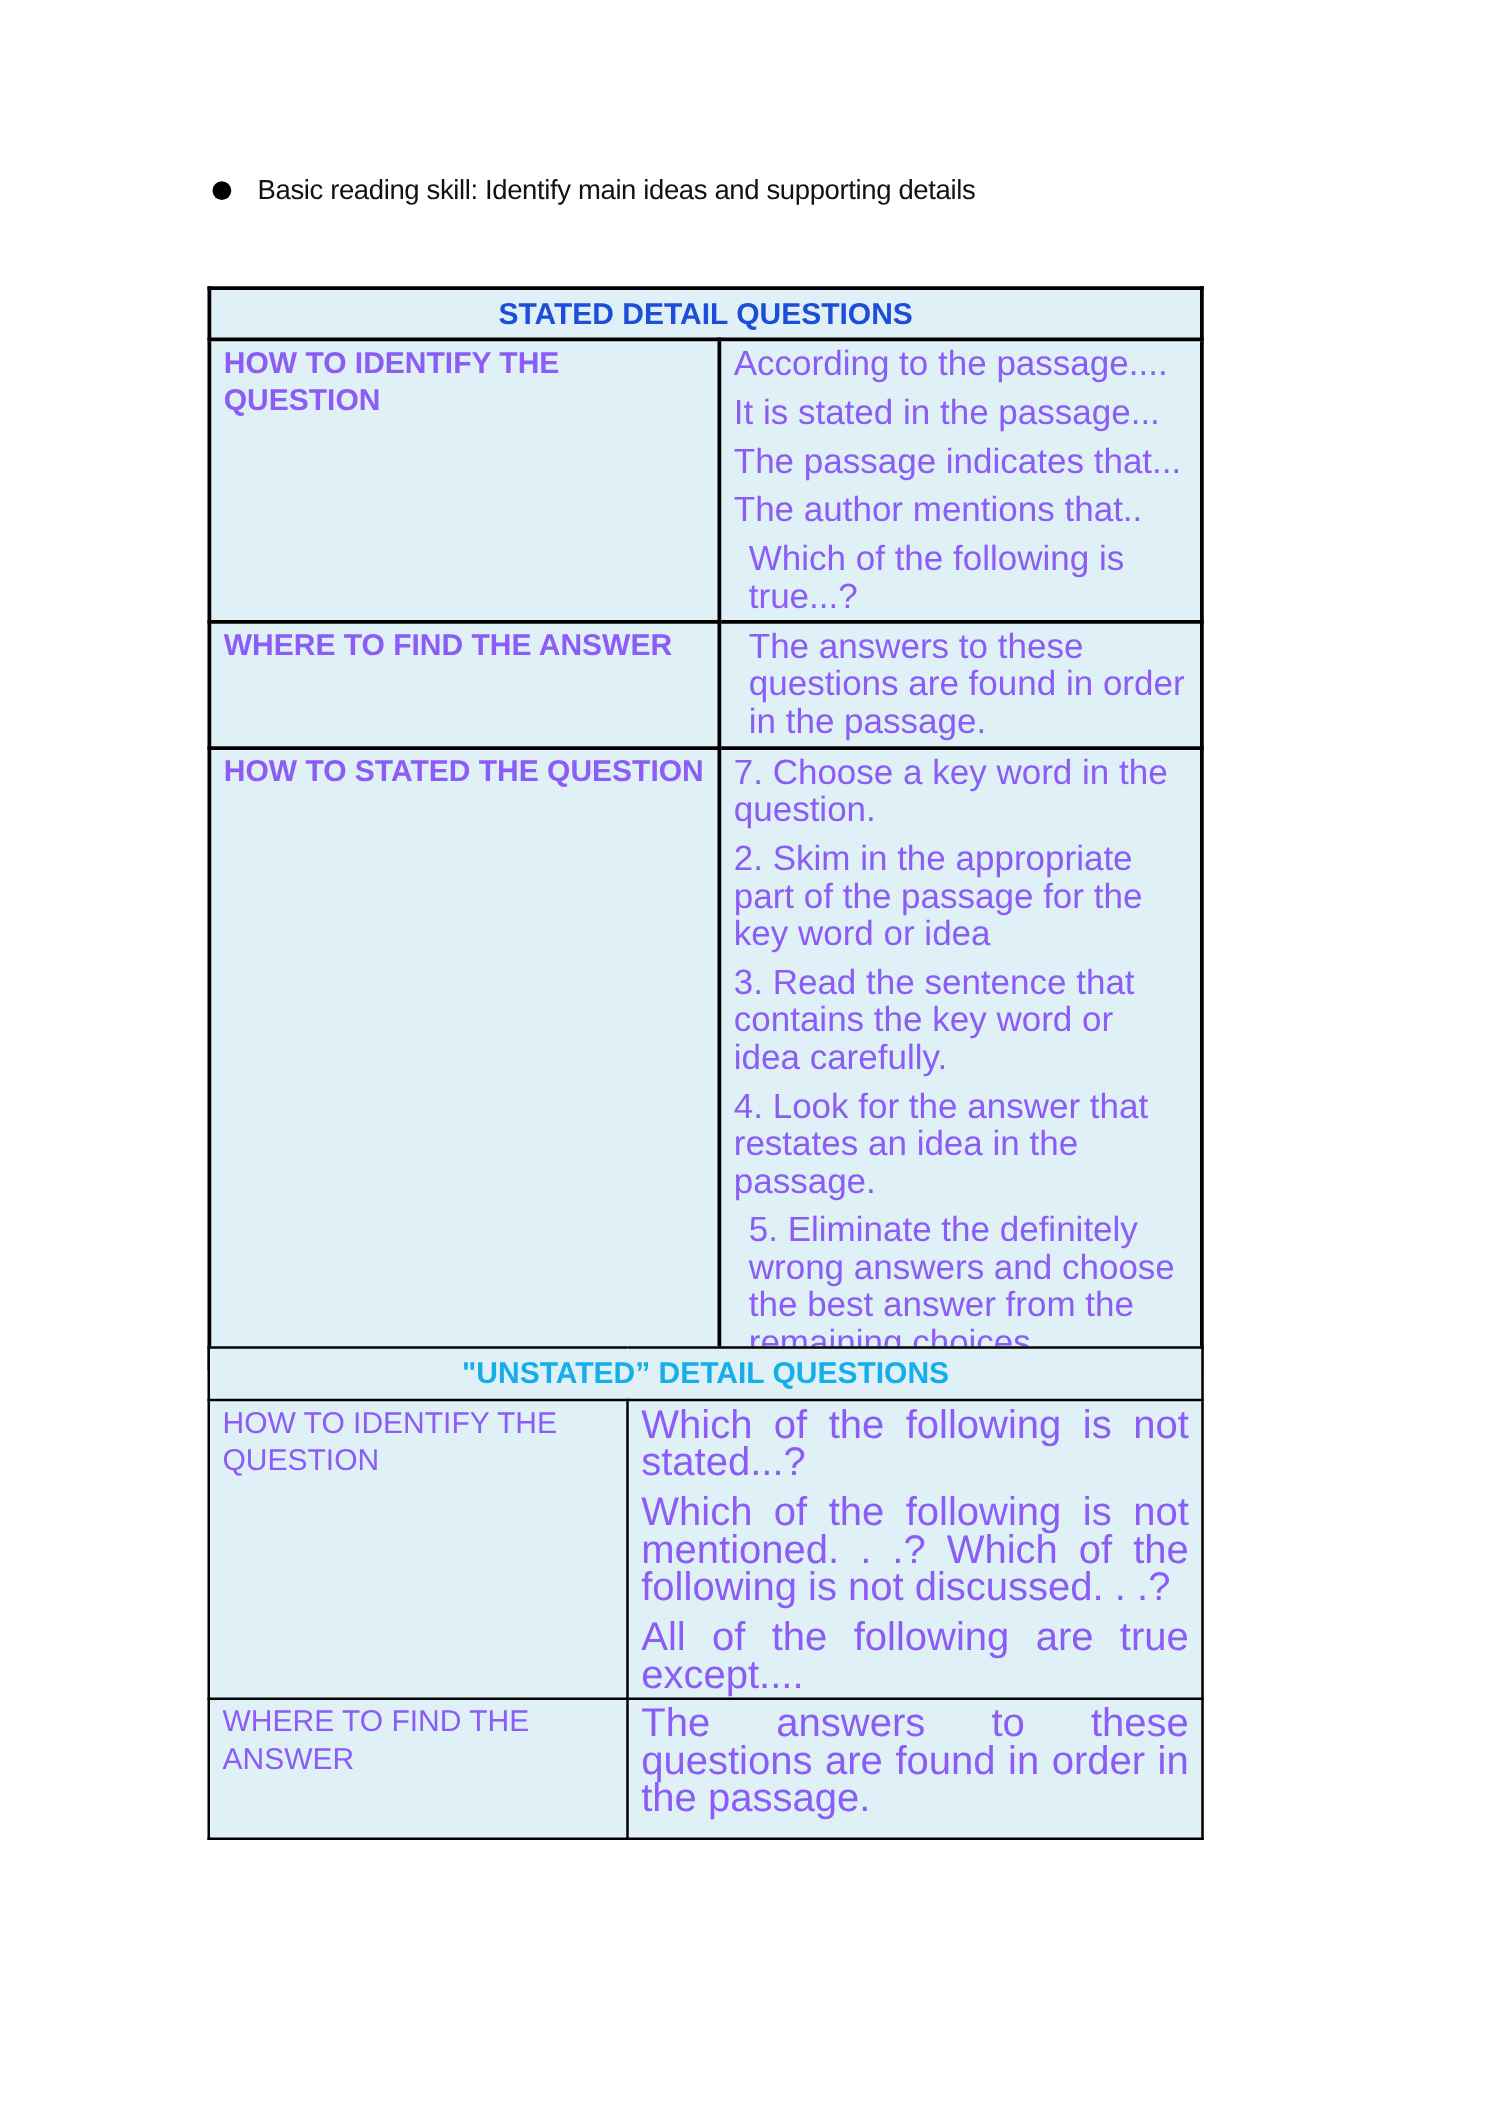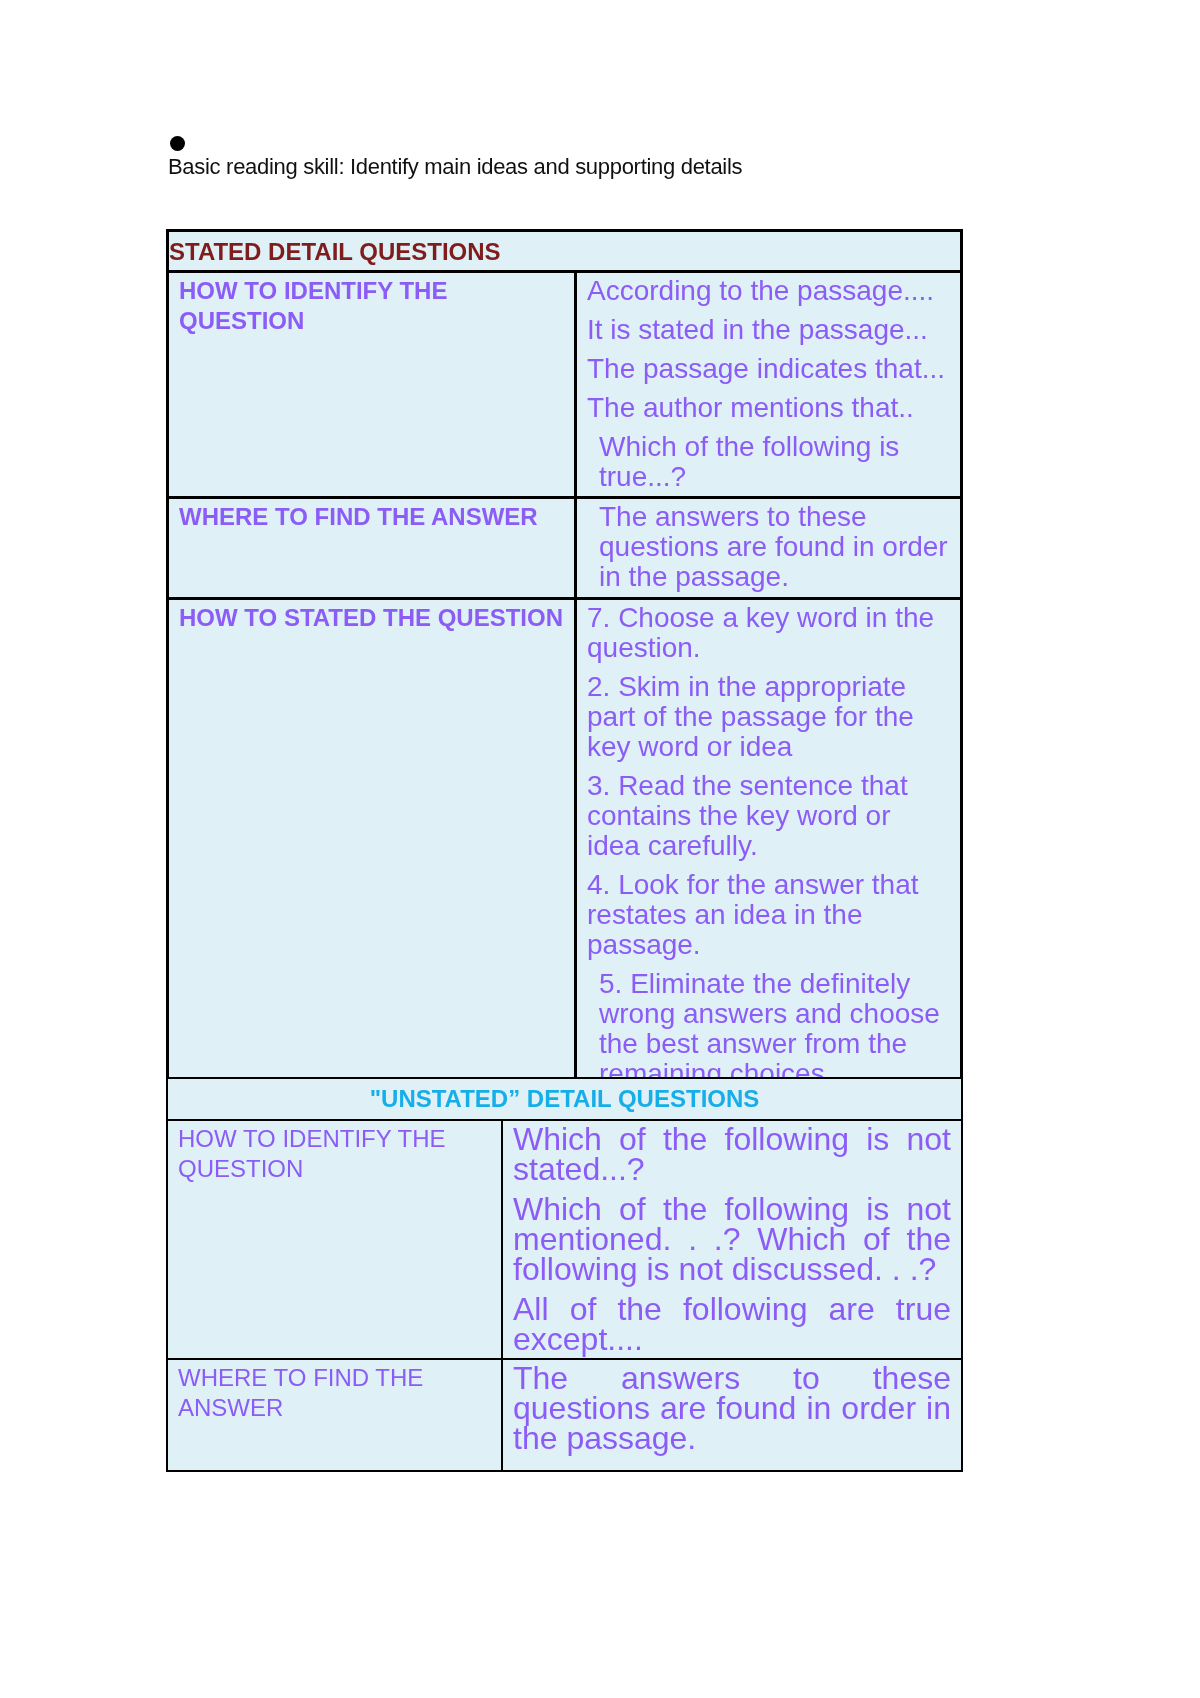--- a/index.html
+++ b/index.html
@@ -1,26 +1,26 @@
 <!DOCTYPE html>
 <html><head>
 <meta charset="utf-8">
 <style>
   html, body { margin: 0; padding: 0; background: #ffffff; }
   body { width: 1200px; height: 1698px; position: relative; overflow: hidden; }
   .intro { position: absolute; left: 168px; top: 136px; font-family: "Liberation Sans", sans-serif; color: #111; font-size: 22px; }
   .intro .week { line-height: 32px; letter-spacing: -0.3px; }
-  .intro .bullet { display: flex; line-height: 32px; letter-spacing: -0.3px; flex-direction: column; }
+  .intro .bullet { display: flex; align-items: center; line-height: 32px; letter-spacing: -0.3px; }
   .intro .dot { width: 15px; height: 15px; border-radius: 50%; background: #000; margin-left: 2px; margin-right: 21px; flex: none; }
 
   table.qt { position: absolute; border-collapse: collapse; background: #dff0f7; font-family: "Liberation Sans", sans-serif; }
   table.qt td { vertical-align: top; color: #8b5cf6; }
   #t1 { left: 166px; top: 229px; width: 797px; }
   #t1 td { border: 3px solid #000; }
-  #t1 .hdr { text-align: left; color: #7f1d1d; font-weight: bold; font-size: 24px; height: 36px; padding: 2px 0 0 0; vertical-align: middle; }
+  #t1 .hdr { text-align: center; color: #1d4ed8; font-weight: bold; font-size: 24px; height: 36px; padding: 2px 0 0 0; vertical-align: middle; }
   #t1 .lbl { width: 385px; font-weight: bold; font-size: 24px; line-height: 30px; padding: 3px 10px; }
   #t1 .cnt { font-size: 28px; line-height: 30px; padding: 3px 10px 4px 10px; }
   #t1 .cnt p { margin: 0 0 9px 0; }
   #t1 .cnt p:last-child { margin-bottom: 0; margin-left: 12px; }
 
   #t2 { left: 166px; top: 1077px; width: 797px; }
   #t2 td { border: 2px solid #000; }
   #t2 .hdr { text-align: center; color: #16aee8; font-weight: bold; font-size: 24px; height: 38px; vertical-align: middle; }
   #t2 .lbl { width: 313px; font-size: 24px; line-height: 30px; padding: 3px 10px; }
   #t2 .cnt { font-size: 32px; line-height: 30px; padding: 3px 10px 4px 10px; text-align: justify; }

